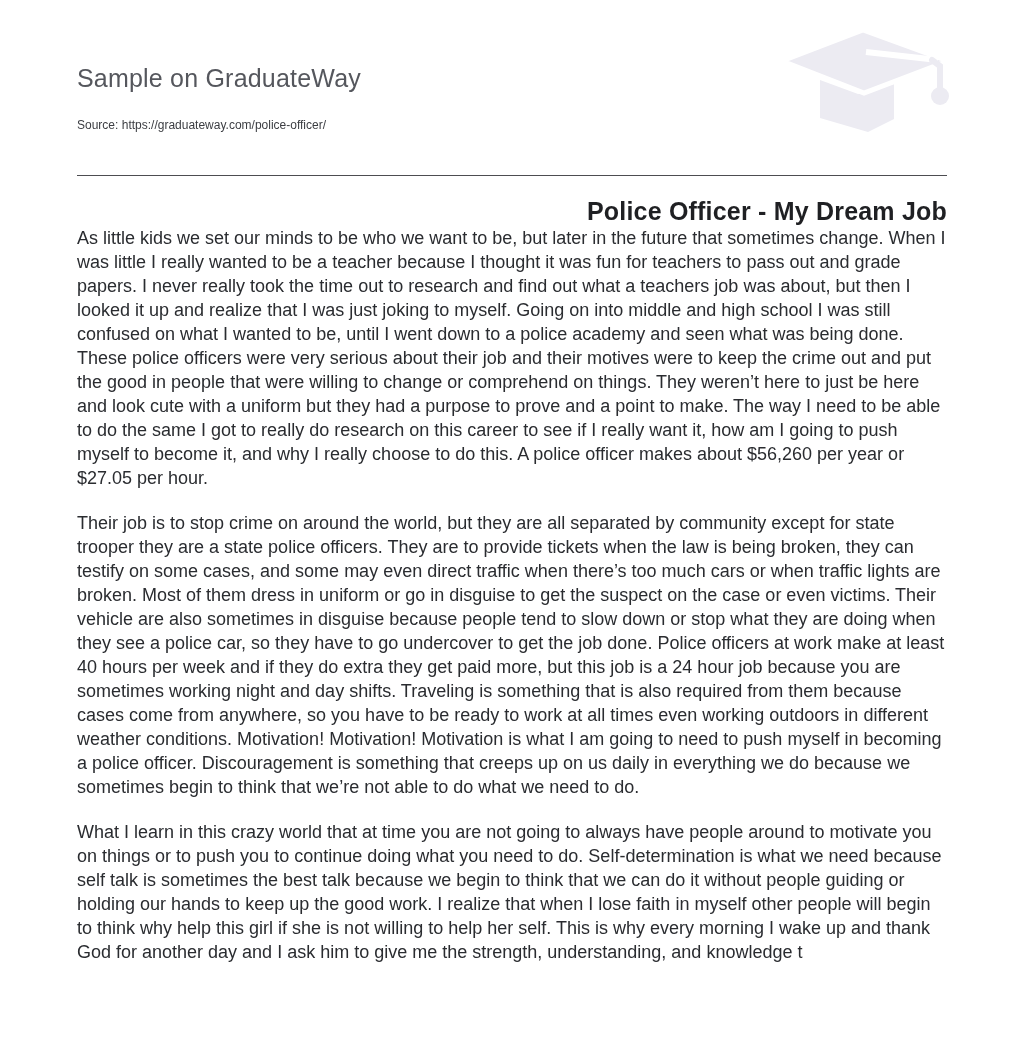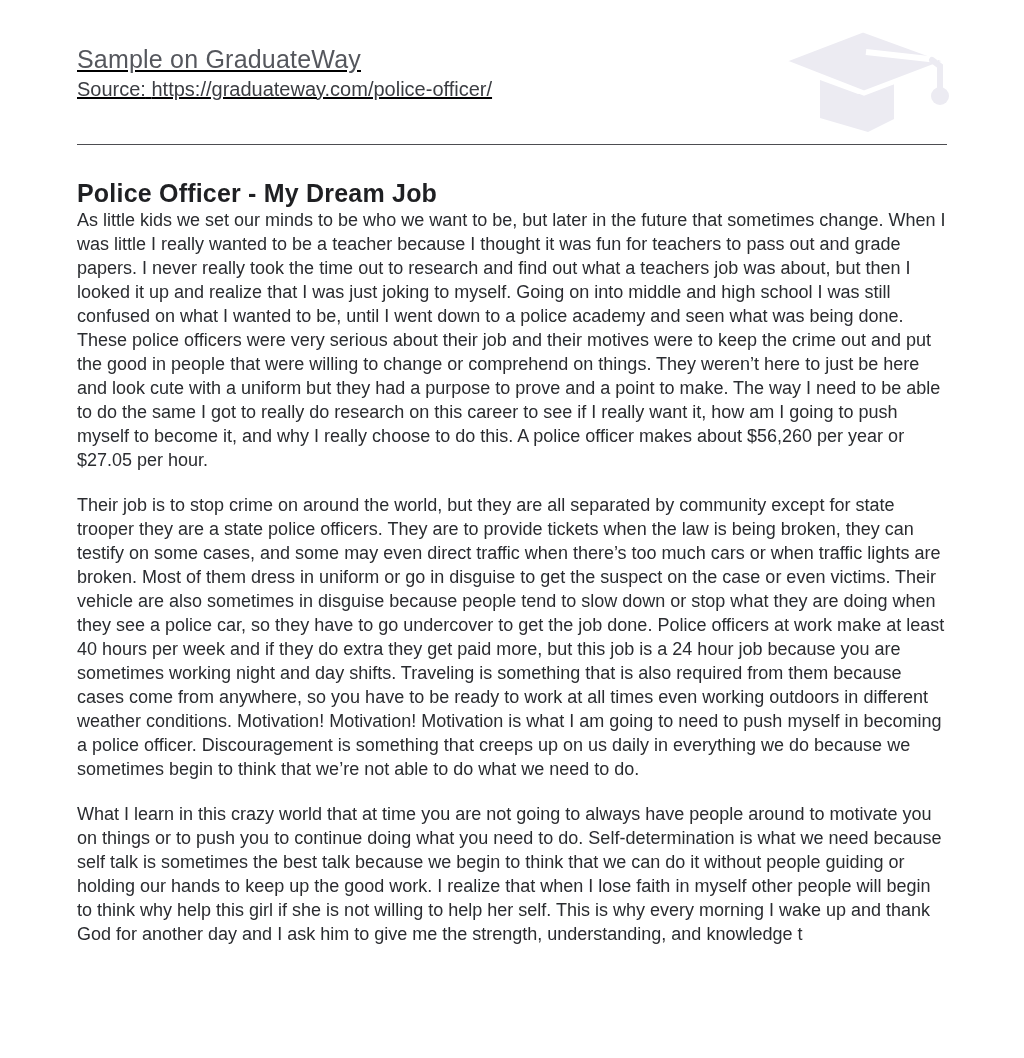--- a/index.html
+++ b/index.html
@@ -11,54 +11,53 @@
   .page {
     position: relative;
     width: 1024px;
     height: 1058px;
     background: #ffffff;
     padding: 0 77px;
     overflow: hidden;
   }
   .header {
     position: relative;
-    padding-top: 45px;
-    text-decoration: underline;
+    padding-top: 64px;
   }
   .sample-heading {
     font-size: 25px;
     font-weight: 400;
     color: #55575d;
     letter-spacing: 0.2px;
   }
   .source-line {
-    margin-top: 4px;
-    font-size: 20px;
+    margin-top: 25px;
+    font-size: 12px;
     color: #3b3d42;
   }
   .source-line a {
     color: #3b3d42;
     text-decoration: none;
     cursor: pointer;
   }
   .cap-icon {
     position: absolute;
     top: 28px;
     right: -3px;
     width: 170px;
     height: 108px;
   }
   .divider {
     border: none;
     border-top: 1px solid #4d4d51;
     margin-top: 43px;
   }
   .article-title {
-    margin-top: 34px;
-    text-align: left;
+    margin-top: 21px;
+    text-align: right;
     font-size: 25px;
     font-weight: 700;
     color: #1f2023;
     letter-spacing: 0.2px;
   }
   .article-body {
   }
   .article-body p {
     font-size: 18px;
     line-height: 24px;

